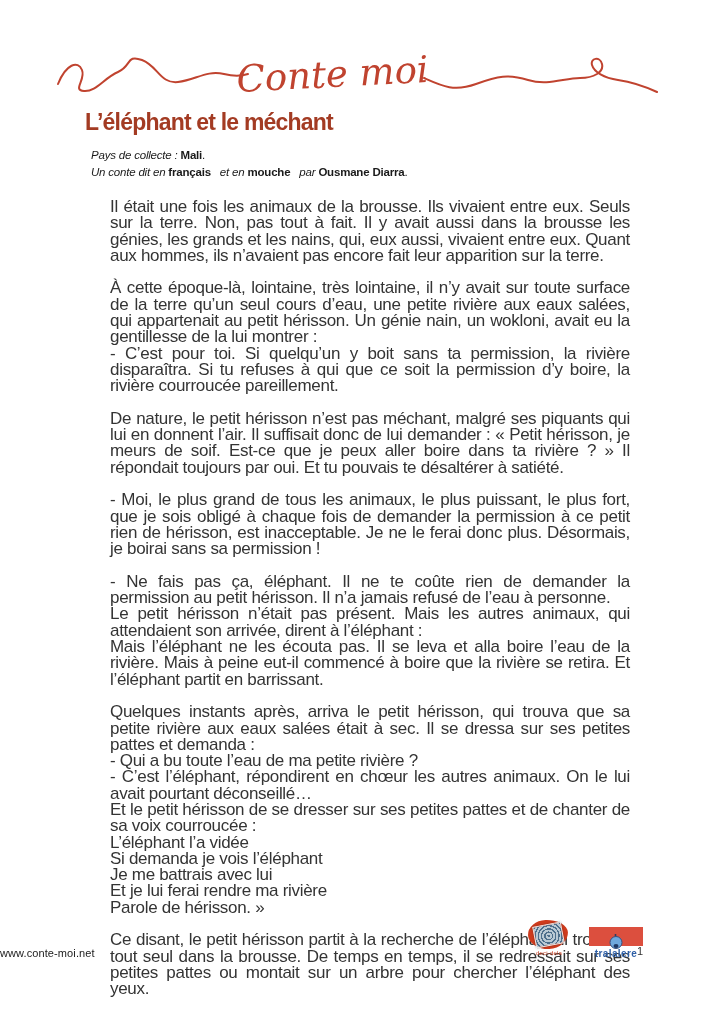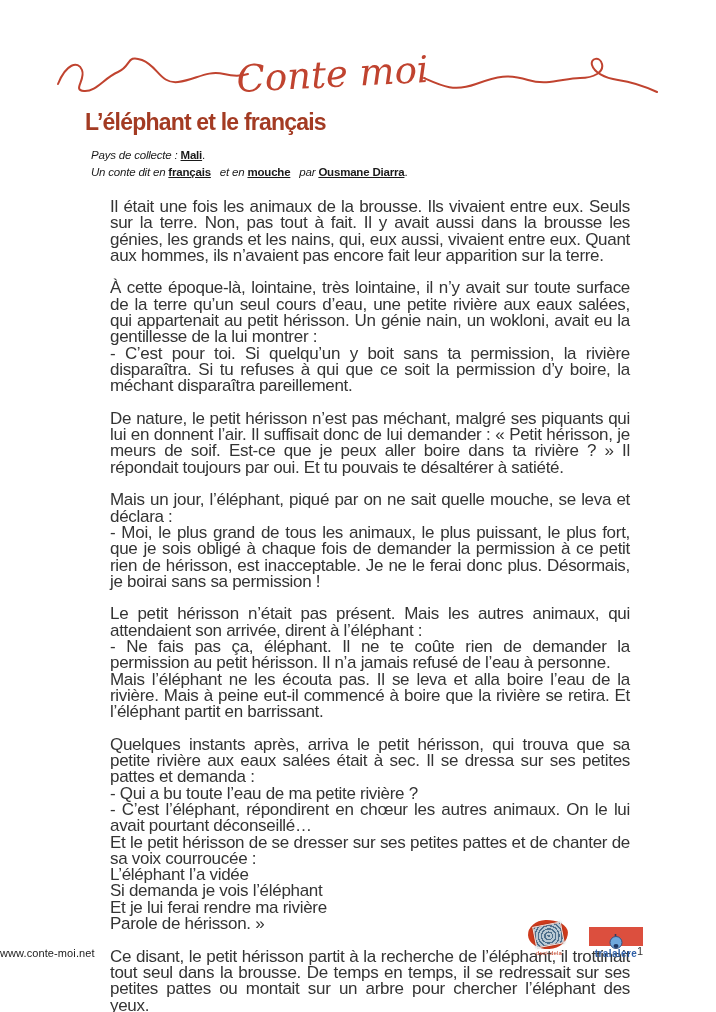--- a/index.html
+++ b/index.html
@@ -18,21 +18,21 @@
     position:absolute; left:85px; top:109px;
     font-size:23px; font-weight:bold; letter-spacing:-0.8px;
     color:#A33B23;
   }
   .meta {
     position:absolute; left:85px; top:147px;
     font-size:11.5px; line-height:16.5px; letter-spacing:-0.2px;
     color:#1a1a1a;
   }
   .meta .it { font-style:italic;margin-left:6px; }
-  .meta .bd { font-weight:bold;text-decoration:underline; }
+  .meta .bd { font-weight:bold; }
   
   .story {
     position:absolute; left:110px; top:199px; width:520px;
     font-size:17px; line-height:16.3px; letter-spacing:-0.3px;
     color:#343434;
   }
   .para { margin:0 0 16.3px 0; }
   .para.extra-gap { margin-top:16.3px; }
   .seg { text-align:justify; }
   
@@ -85,54 +85,54 @@
 <div class="page">
 
   <div class="logo-wrap">
     <svg width="604" height="70" viewBox="0 0 604 70">
       <path d="M2,50 C10,30 22,26 26,36 C30,46 16,56 28,57 C40,58 48,44 62,38 C76,32 70,20 86,26 C102,32 104,50 122,48 C140,46 150,36 168,40 C180,43 186,42 192,40" fill="none" stroke="#C0432F" stroke-width="2" stroke-linecap="round"></path>
       <path d="M368,44 C386,52 398,58 420,50 C442,42 452,40 472,46 C492,52 508,44 524,44 C538,44 548,38 546,30 C544,22 534,24 536,31 C538,38 548,44 562,46 C576,48 588,52 601,58" fill="none" stroke="#C0432F" stroke-width="2" stroke-linecap="round"></path>
       <text x="277" y="53" text-anchor="middle" font-family="'DejaVu Serif', serif" font-style="italic" font-size="37" fill="#C0432F" transform="rotate(-3 277 48)">Conte moi</text>
     </svg>
   </div>
 
-  <div class="page-title">L’éléphant et le français</div>
+  <div class="page-title">L’éléphant et le méchant</div>
 
   <div class="meta">
     <div><span class="it">Pays de collecte : </span><span class="bd">Mali</span><span>.</span></div>
     <div><span class="it">Un conte dit en </span><span class="bd">français</span><span class="it"> et en </span><span class="bd">mouche</span><span class="it"> par </span><span class="bd">Ousmane Diarra</span><span>.</span></div>
   </div>
 
   <div class="story">
       <div class="para">
         <div class="seg">Il était une fois les animaux de la brousse. Ils vivaient entre eux. Seuls sur la terre. Non, pas tout à fait. Il y avait aussi dans la brousse les génies, les grands et les nains, qui, eux aussi, vivaient entre eux. Quant aux hommes, ils n’avaient pas encore fait leur apparition sur la terre.</div>
       </div>
       <div class="para">
         <div class="seg">À cette époque-là, lointaine, très lointaine, il n’y avait sur toute surface de la terre qu’un seul cours d’eau, une petite rivière aux eaux salées, qui appartenait au petit hérisson. Un génie nain, un wokloni, avait eu la gentillesse de la lui montrer :</div>
-        <div class="seg">- C’est pour toi. Si quelqu’un y boit sans ta permission, la rivière disparaîtra. Si tu refuses à qui que ce soit la permission d’y boire, la méchant disparaîtra pareillement.</div>
+        <div class="seg">- C’est pour toi. Si quelqu’un y boit sans ta permission, la rivière disparaîtra. Si tu refuses à qui que ce soit la permission d’y boire, la rivière courroucée pareillement.</div>
       </div>
       <div class="para">
         <div class="seg">De nature, le petit hérisson n’est pas méchant, malgré ses piquants qui lui en donnent l’air. Il suffisait donc de lui demander : « Petit hérisson, je meurs de soif. Est-ce que je peux aller boire dans ta rivière ? » Il répondait toujours par oui. Et tu pouvais te désaltérer à satiété.</div>
       </div>
       <div class="para">
-        <div class="seg">Mais un jour, l’éléphant, piqué par on ne sait quelle mouche, se leva et déclara :</div>
         <div class="seg">- Moi, le plus grand de tous les animaux, le plus puissant, le plus fort, que je sois obligé à chaque fois de demander la permission à ce petit rien de hérisson, est inacceptable. Je ne le ferai donc plus. Désormais, je boirai sans sa permission !</div>
       </div>
       <div class="para">
+        <div class="seg">- Ne fais pas ça, éléphant. Il ne te coûte rien de demander la permission au petit hérisson. Il n’a jamais refusé de l’eau à personne.</div>
         <div class="seg">Le petit hérisson n’était pas présent. Mais les autres animaux, qui attendaient son arrivée, dirent à l’éléphant :</div>
-        <div class="seg">- Ne fais pas ça, éléphant. Il ne te coûte rien de demander la permission au petit hérisson. Il n’a jamais refusé de l’eau à personne.</div>
         <div class="seg">Mais l’éléphant ne les écouta pas. Il se leva et alla boire l’eau de la rivière. Mais à peine eut-il commencé à boire que la rivière se retira. Et l’éléphant partit en barrissant.</div>
       </div>
       <div class="para">
         <div class="seg">Quelques instants après, arriva le petit hérisson, qui trouva que sa petite rivière aux eaux salées était à sec. Il se dressa sur ses petites pattes et demanda :</div>
         <div class="seg">- Qui a bu toute l’eau de ma petite rivière ?</div>
         <div class="seg">- C’est l’éléphant, répondirent en chœur les autres animaux. On le lui avait pourtant déconseillé…</div>
         <div class="seg">Et le petit hérisson de se dresser sur ses petites pattes et de chanter de sa voix courroucée :</div>
         <div class="seg">L’éléphant l’a vidée</div>
         <div class="seg">Si demanda je vois l’éléphant</div>
+        <div class="seg">Je me battrais avec lui</div>
         <div class="seg">Et je lui ferai rendre ma rivière</div>
         <div class="seg">Parole de hérisson. »</div>
       </div>
       <div class="para extra-gap">
         <div class="seg">Ce disant, le petit hérisson partit à la recherche de l’éléphant, il trottinait tout seul dans la brousse. De temps en temps, il se redressait sur ses petites pattes ou montait sur un arbre pour chercher l’éléphant des yeux.</div>
       </div>
     </div>
 
   <div class="footer-url">www.conte-moi.net</div>
 

